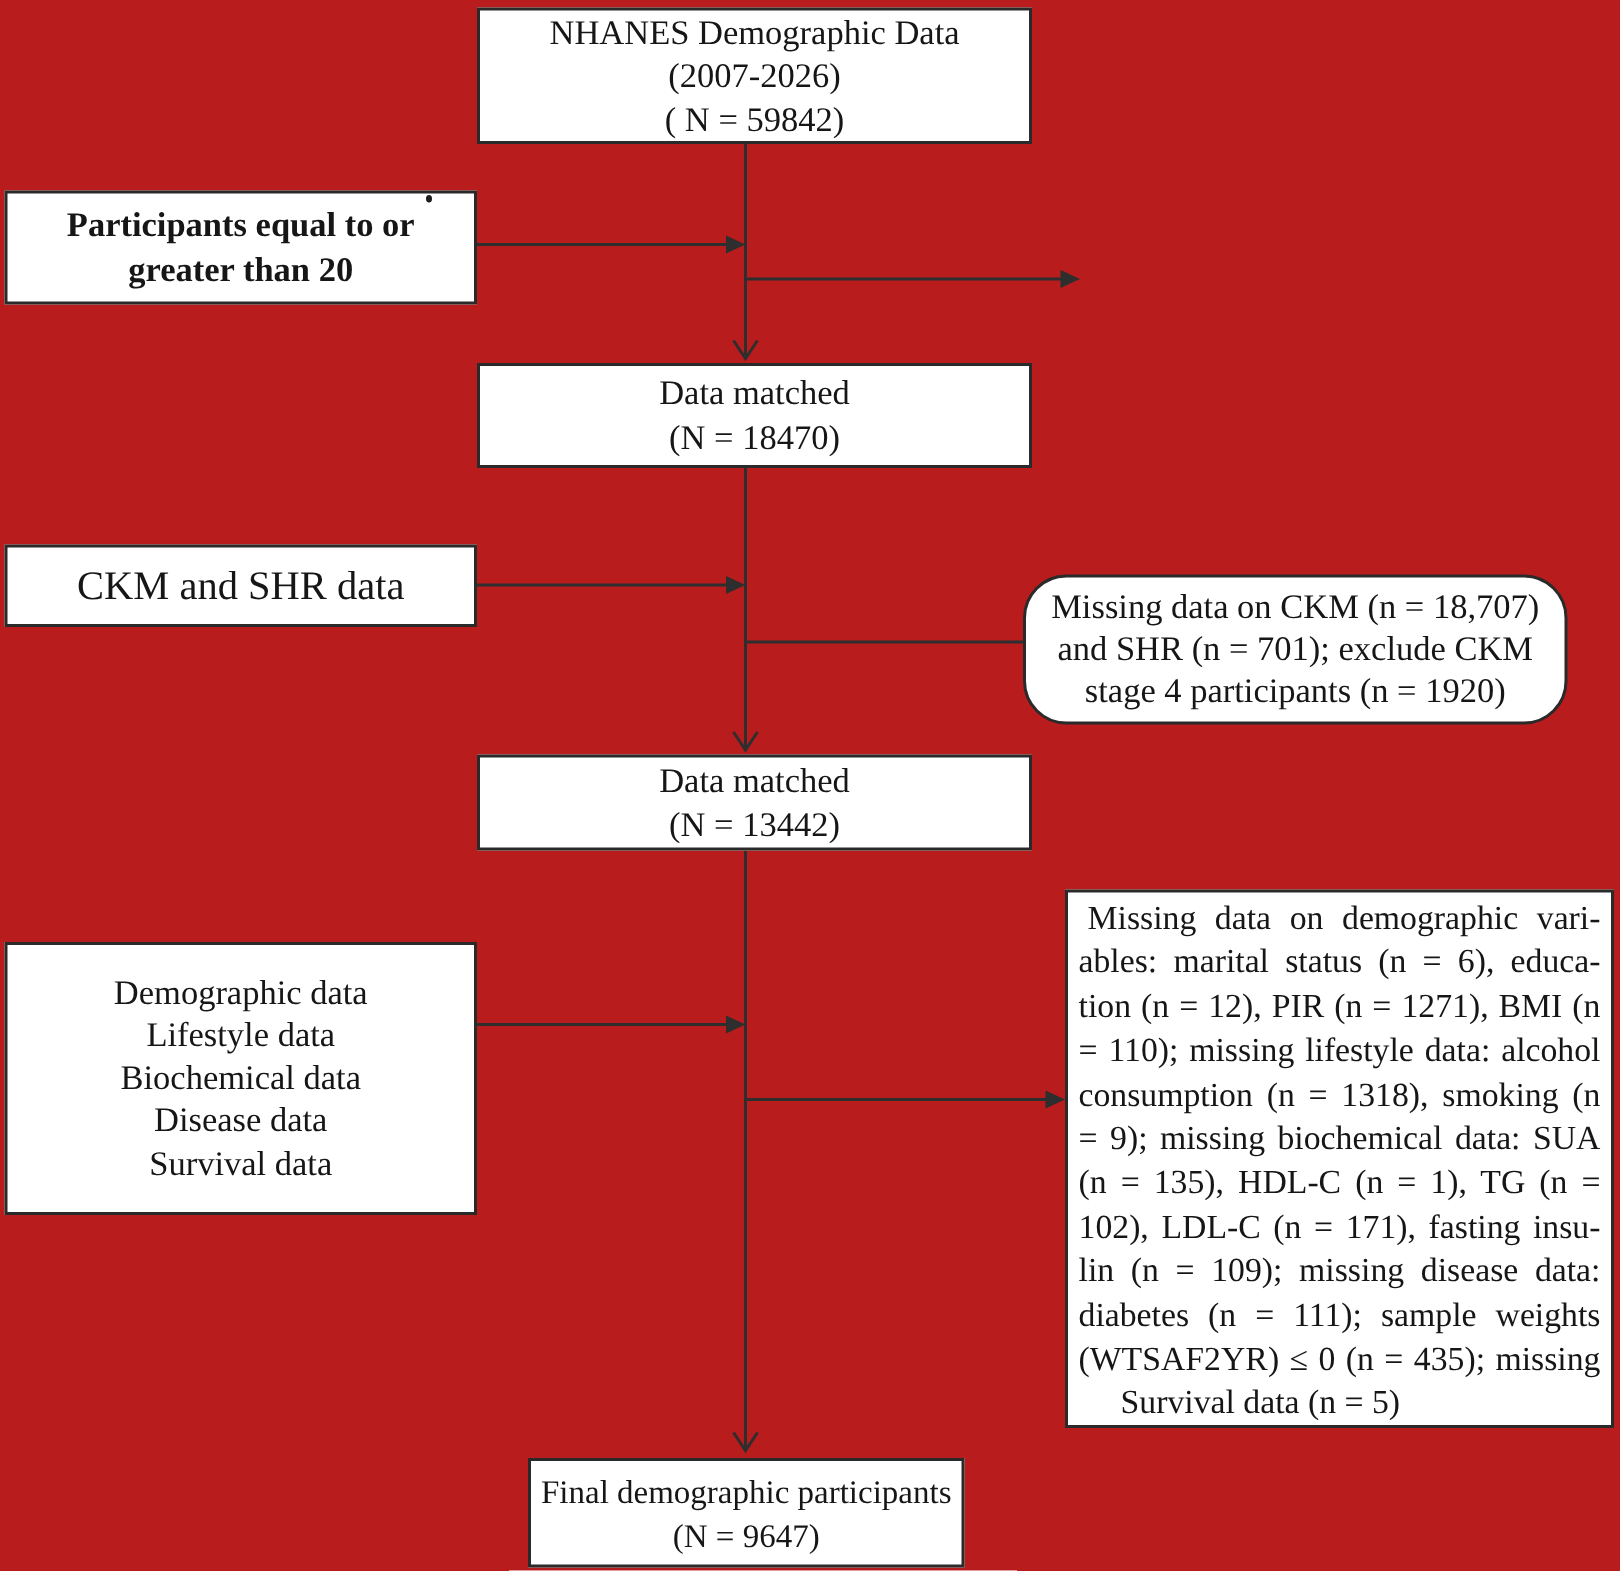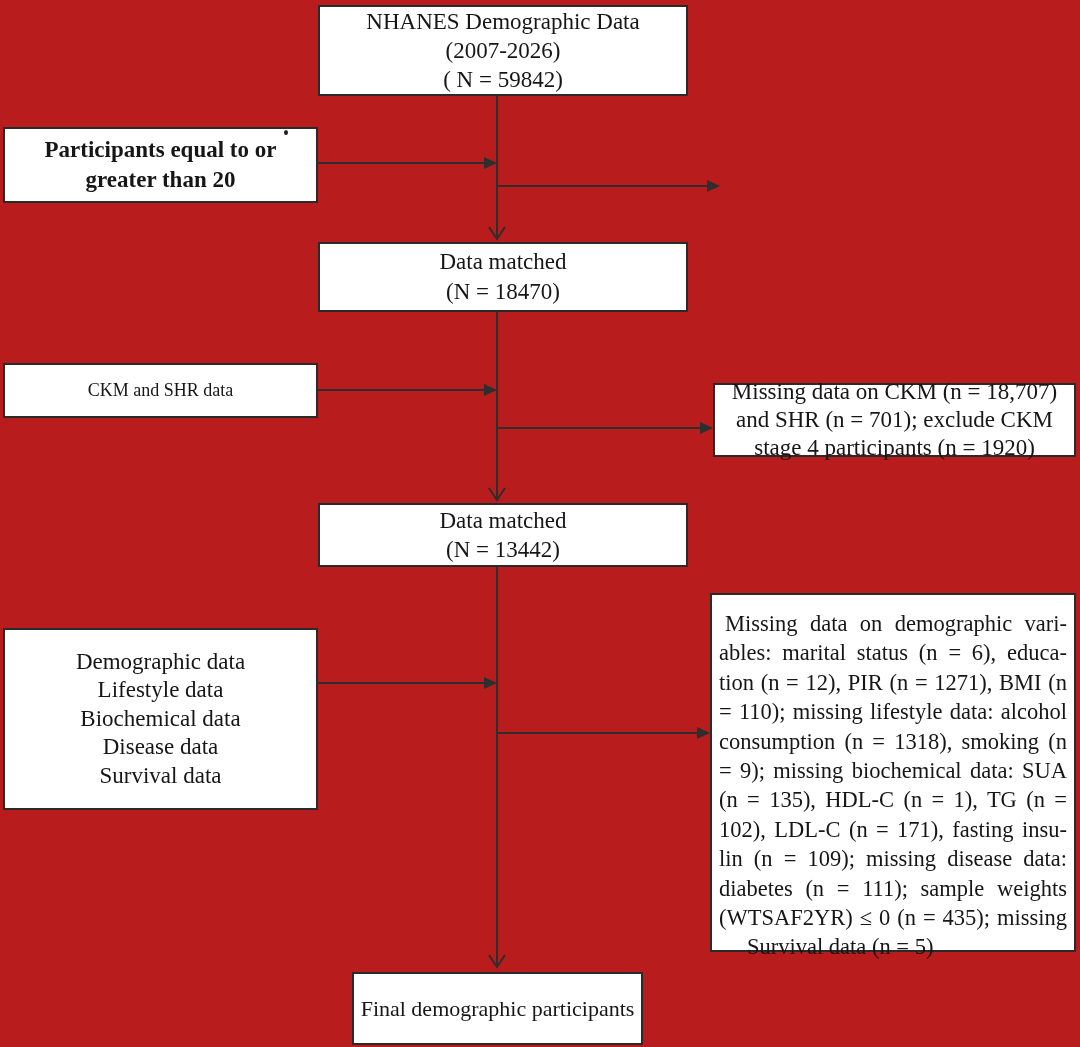--- a/index.html
+++ b/index.html
@@ -36,21 +36,21 @@
     position: absolute;
     left: 0;
     top: 0;
     z-index: 1;
   }
   
   .parabox {
     justify-content: flex-start;
     align-items: stretch;
     text-align: left;
-    padding: 14px 7px;
+    padding: 2px 7px;
   }
   .parabox .jline {
     text-align: justify;
     text-align-last: justify;
   }
   .parabox .jline.first {
     text-indent: 6px;
   }
   .parabox .jline.last {
     text-align-last: left;
@@ -115,25 +115,25 @@
     <span class="line">greater than 20</span>
   </div>
   <div class="artifact-dot" style="left:284px; top:130px;"></div>
 
 
   <div class="box" style="left:318px; top:242px; width:370px; height:70px; font-size:23px; line-height:30px;">
     <span class="line">Data matched</span>
     <span class="line">(N = 18470)</span>
   </div>
 
-  <div class="box" style="left:3px; top:363px; width:315px; height:55px; font-size:18px; line-height:27px;">
+  <div class="box" style="left:3px; top:363px; width:315px; height:55px; font-size:27px; line-height:27px;">
     <span class="line">CKM and SHR data</span>
   </div>
 
-  <div class="box" style="left:713px; top:383px; width:363px; height:74px; font-size:23px; line-height:28px;">
+  <div class="box" style="left:682px; top:383px; width:363px; height:100px; font-size:23px; line-height:28px;border-radius:29px;">
     <span class="line">Missing data on CKM (n = 18,707)</span>
     <span class="line">and SHR (n = 701); exclude CKM</span>
     <span class="line">stage 4 participants (n = 1920)</span>
   </div>
 
   <div class="box" style="left:318px; top:503px; width:370px; height:64px; font-size:23px; line-height:29px;">
     <span class="line">Data matched</span>
     <span class="line">(N = 13442)</span>
   </div>
 
@@ -155,15 +155,16 @@
     <div class="jline">(n = 135), HDL-C (n = 1), TG (n =</div>
     <div class="jline">102), LDL-C (n = 171), fasting insu-</div>
     <div class="jline">lin (n = 109); missing disease data:</div>
     <div class="jline">diabetes (n = 111); sample weights</div>
     <div class="jline">(WTSAF2YR) ≤ 0 (n = 435); missing</div>
     <div class="jline last">Survival data (n = 5)</div>
   </div>
 
   <div class="box" style="left:352px; top:972px; width:291px; height:73px; font-size:22px; line-height:29px;">
     <span class="line">Final demographic participants</span>
+    <span class="line">(N = 9647)</span>
   </div>
 
 </div>
 
 </body></html>

